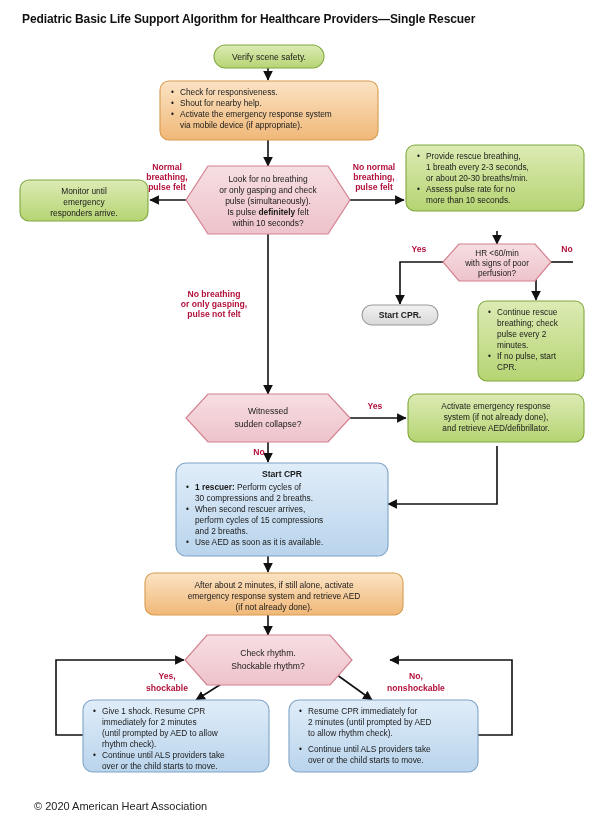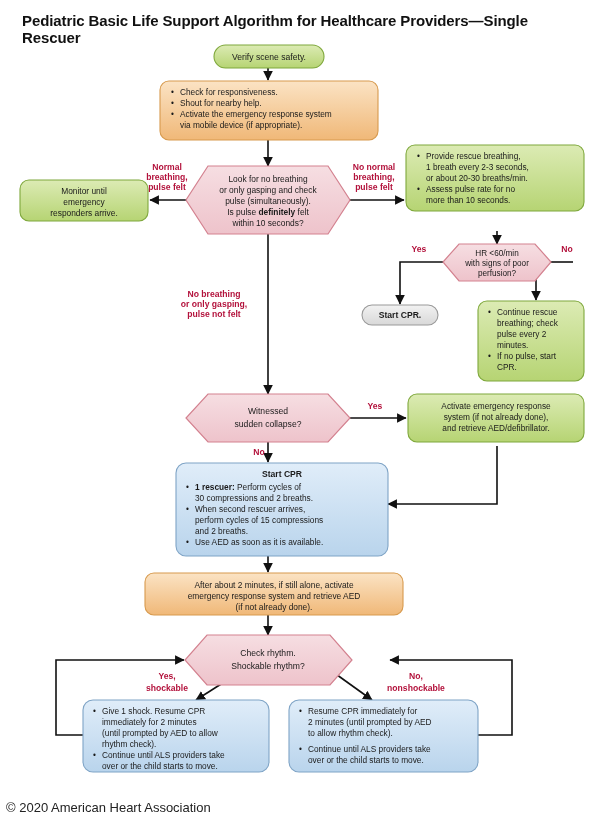--- a/index.html
+++ b/index.html
@@ -1,21 +1,21 @@
 <!DOCTYPE html>
 <html><head>
 <meta charset="utf-8">
 <style>
   html,body{margin:0;padding:0;background:#ffffff;}
   body{width:600px;height:833px;position:relative;overflow:hidden;
        font-family:"Liberation Sans","DejaVu Sans",sans-serif;color:#1a1a1a;}
   #page{position:absolute;inset:0;width:600px;height:833px;}
   #title{position:absolute;left:22px;top:12px;width:560px;
-         font-size:15px;font-weight:bold;letter-spacing:-0.1px;color:#111;}
-  #copyright{position:absolute;left:6px;top:800px;font-size:13px;color:#222;}
+         font-size:12px;font-weight:bold;letter-spacing:-0.1px;color:#111;}
+  #copyright{position:absolute;left:34px;top:800px;font-size:11px;color:#222;}
   svg.flow{position:absolute;left:0;top:0;width:600px;height:833px;}
   .nodeText{font-family:"Liberation Sans","DejaVu Sans",sans-serif;fill:#1a1a1a;}
   .lbl{font-family:"Liberation Sans","DejaVu Sans",sans-serif;fill:#b3123c;
        font-weight:bold;font-size:8.6px;}
   .bul{font-size:8.3px;}
   .ctr{text-anchor:middle;}
   .bold{font-weight:bold;}
   .hdr{font-weight:bold;font-size:8.6px;}
 </style>
 </head>

